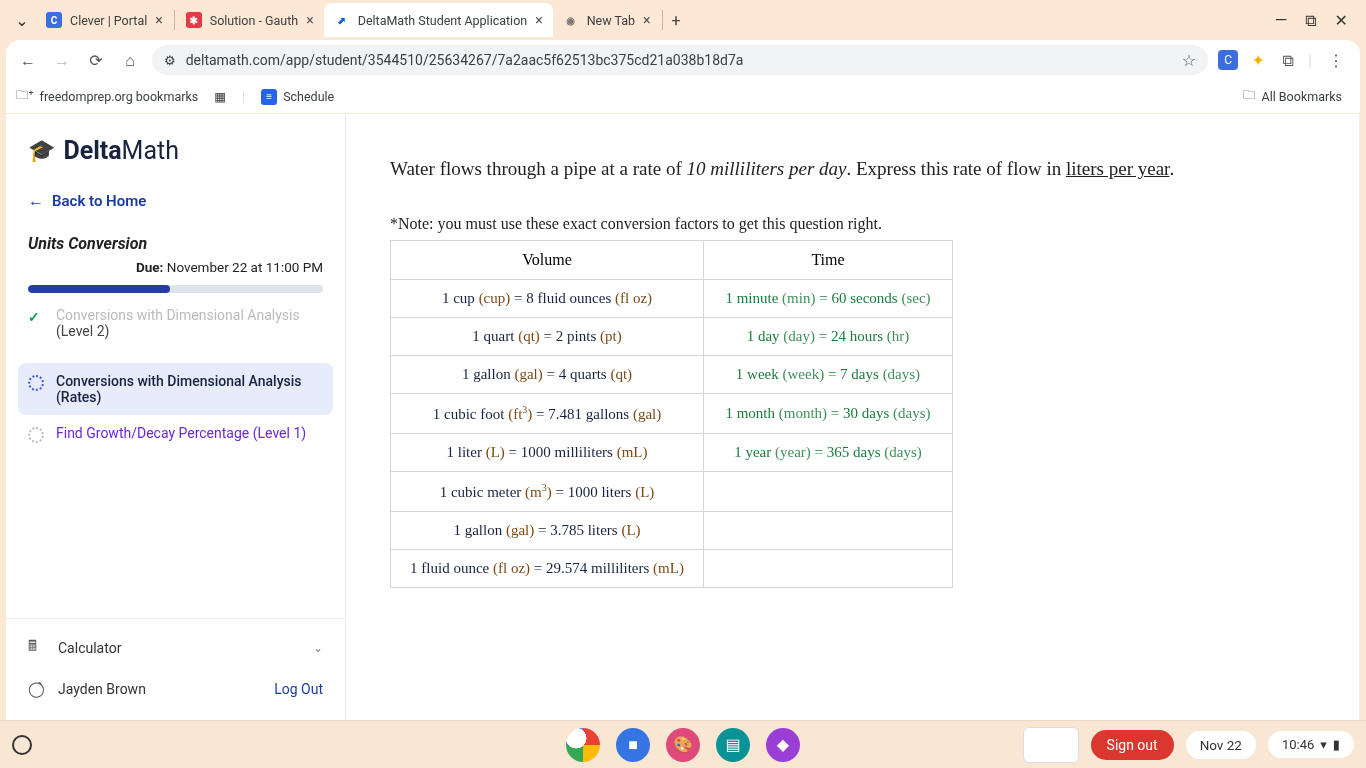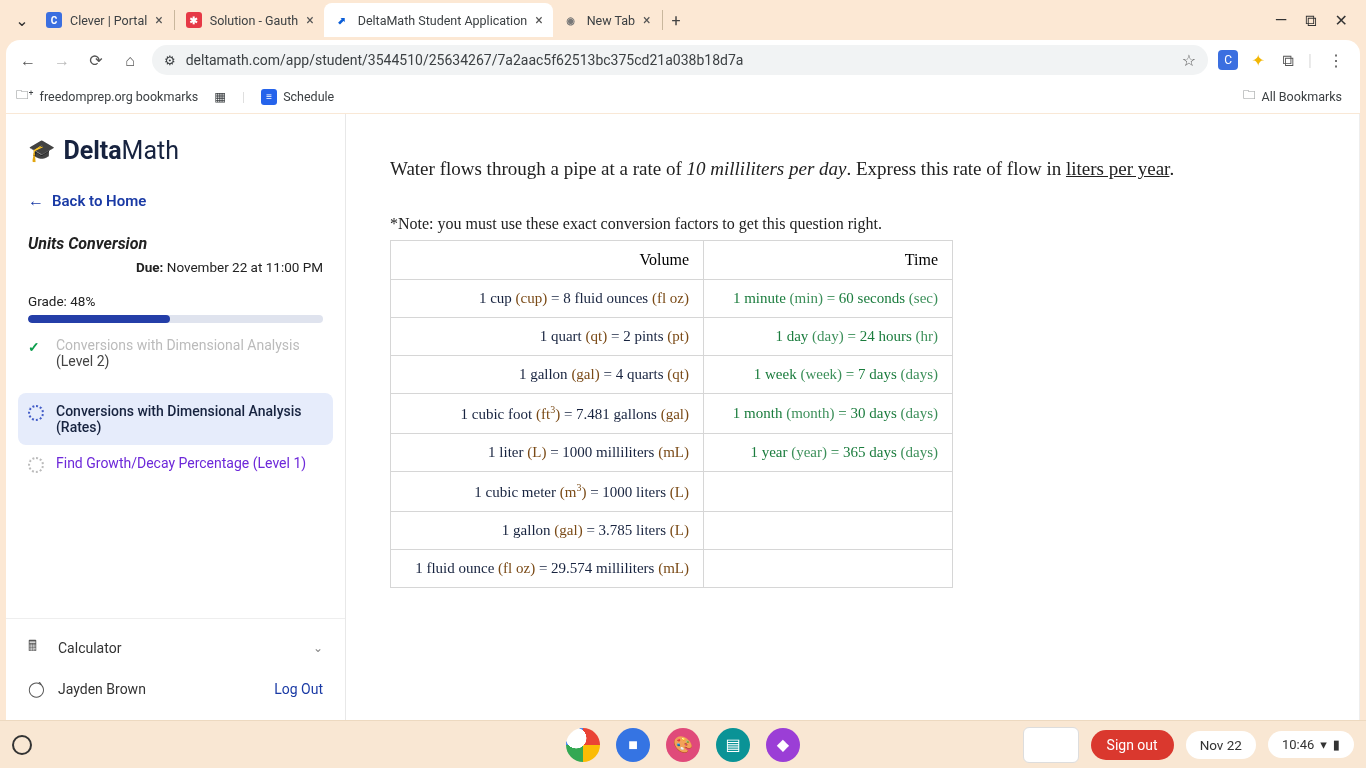--- a/index.html
+++ b/index.html
@@ -68,21 +68,21 @@
 .sf-row .chev { margin-left: auto; color: #888; font-size: 12px; }
 .sf-row .logout { margin-left: auto; color: #1a3aa5; cursor: pointer; }
 
 
 .content { flex: 1; padding: 40px 44px 10px 44px; overflow: auto; position: relative; border-right: 1px solid #eee; }
 .question { font: 19px/1.55 Georgia, serif; color: #222; margin-bottom: 30px; max-width: 880px; }
 .question .ital { font-style: italic; }
 .question .ul { text-decoration: underline; }
 .note { font: 16px/1.4 Georgia, serif; color: #222; margin-bottom: 4px; }
 .conv-table { border-collapse: collapse; font: 15px Georgia, serif; }
-.conv-table th, .conv-table td { border: 1px solid #d6d6d6; padding: 10px 14px; text-align: right; vertical-align: middle; }
+.conv-table th, .conv-table td { border: 1px solid #d6d6d6; padding: 10px 14px; text-align: center; vertical-align: middle; }
 .conv-table th { font-weight: 400; font: 16px Georgia, serif; }
 .conv-table td.vol { color: #17233f; min-width: 313px; }
 .conv-table td.time { color: #1a7c3d; min-width: 249px; }
 .abbr { color: #7a4a16; }
 .time .abbr { color: #1a7c3d; opacity: 0.85; }
 .sup { font-size: 10px; vertical-align: super; }
 
 
 .taskbar { position: fixed; bottom: 0; left: 0; right: 0; height: 48px; background: #f9e7d3; display: flex; align-items: center; padding: 0 12px; gap: 12px; border-top: 1px solid #edd9c0; }
 .taskbar .circle-btn { width: 20px; height: 20px; border: 2px solid #333; border-radius: 50%; }
@@ -173,23 +173,20 @@
         <span><span class="bold">Delta</span><span>Math</span></span>
       </div>
     </div>
     <div class="back-home">
       <span class="arrow">←</span>
       <span>Back to Home</span>
     </div>
     <div class="section-title">Units Conversion</div>
     <div class="due-line">
       <span class="lbl">Due: </span><span>November 22 at 11:00 PM</span>
-    </div>
-    <div class="grade-line">
-      <span>Grade: </span><span>48%</span>
     </div>
     <div class="progress-wrap">
       <div class="progress-bar">
         <div class="progress-fill" id="progress-fill" style="width: 48%;"></div>
       </div>
     </div>
 
     <div class="lessons">
       <div class="lesson done partial">
         <span class="lesson-icon check">✓</span>

